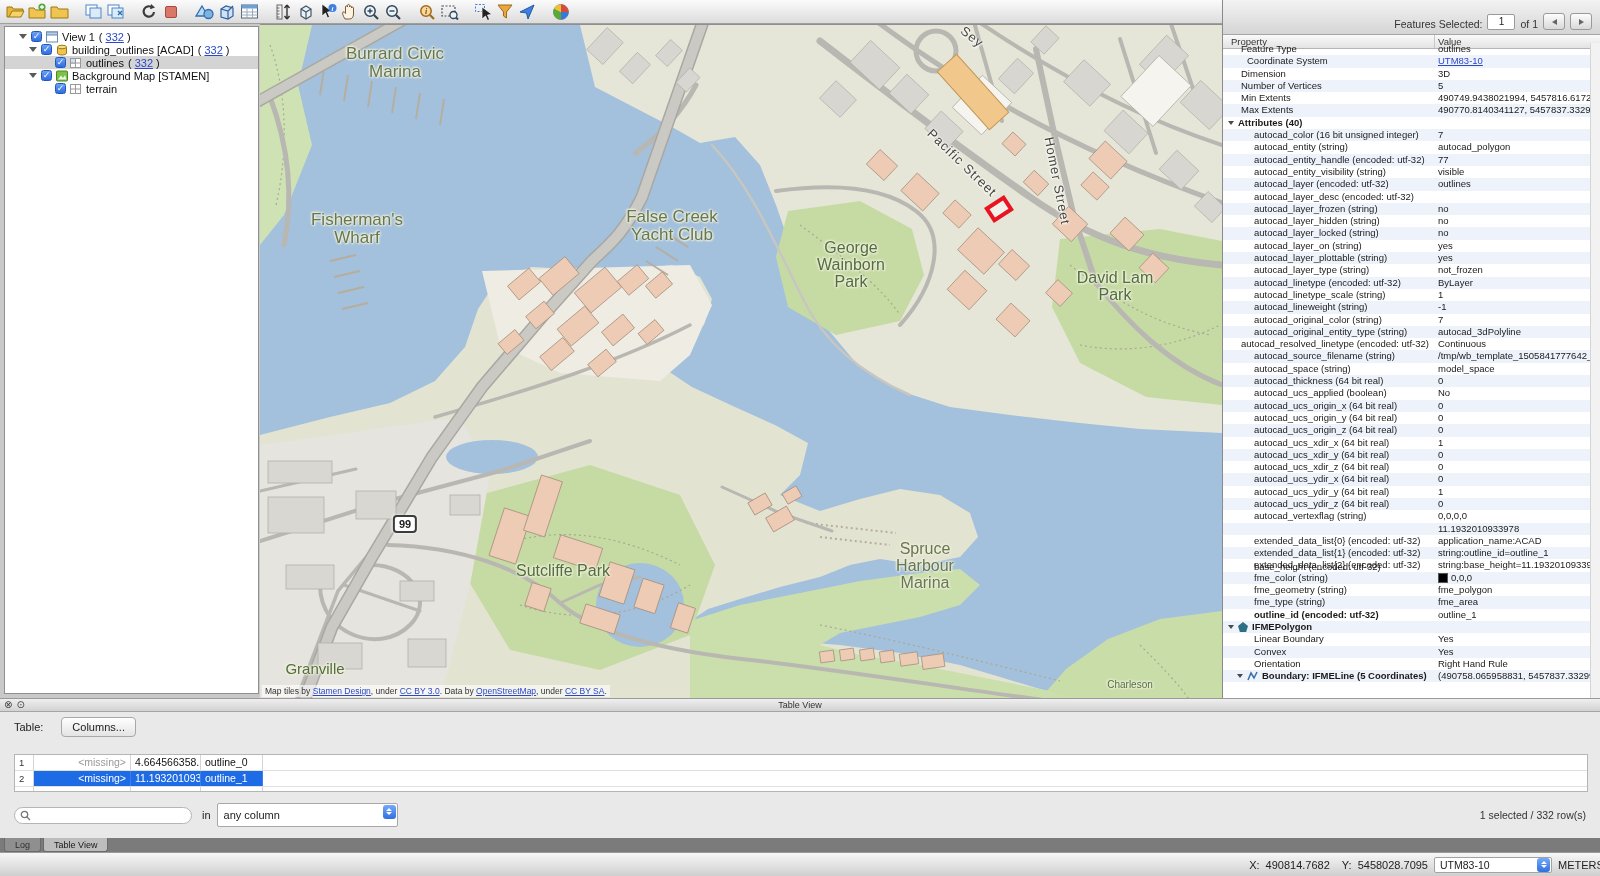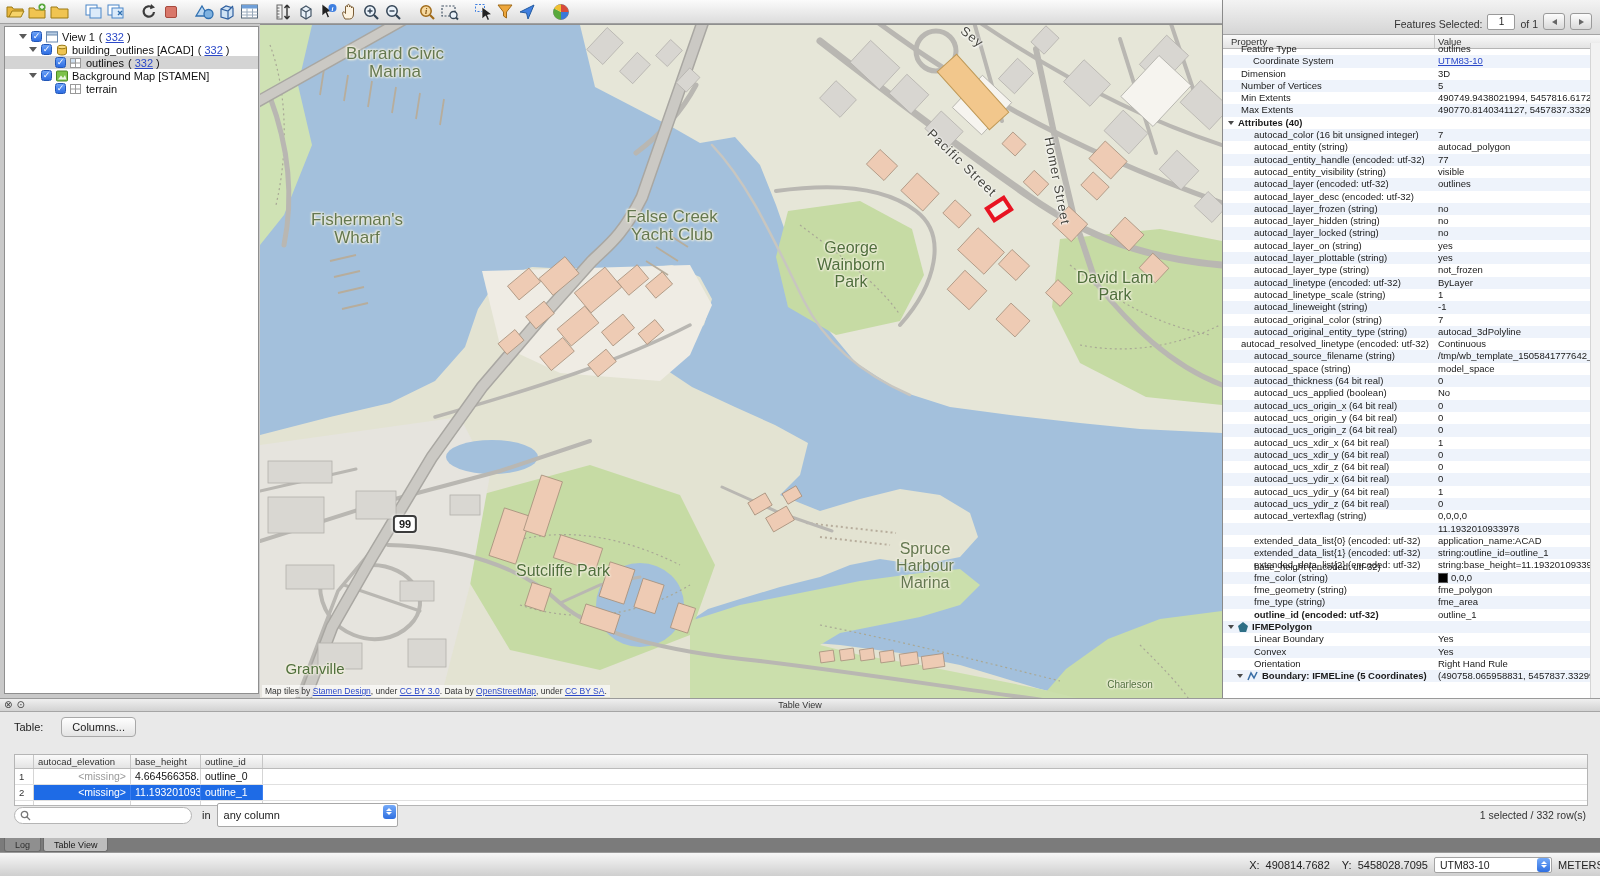--- a/index.html
+++ b/index.html
@@ -564,21 +564,21 @@
     <div id="prop-rows">
         <div class="prow">
           <div class="pname" style="padding-left: 18px;">
             <span>Feature Type</span>
           </div>
           <div class="pval">
             <span>outlines</span>
           </div>
         </div>
         <div class="prow alt">
-          <div class="pname" style="padding-left: 30px;">
+          <div class="pname" style="padding-left: 24px;">
             <span>Coordinate System</span>
           </div>
           <div class="pval">
             <a class="plink">UTM83-10</a>
           </div>
         </div>
         <div class="prow">
           <div class="pname" style="padding-left: 18px;">
             <span>Dimension</span>
           </div>
@@ -999,26 +999,20 @@
   <span class="pht">Table View</span>
 </div>
 
 <div id="table-toolbar">
   <span id="table-label">Table:</span>
   <div id="columns-btn">Columns...</div>
 </div>
 
 <div id="table-area">
   <div id="grid">
-    <div id="grid-header">
-      <div class="gh gc0"></div>
-      <div class="gh gc1">autocad_elevation</div>
-      <div class="gh gc2">base_height</div>
-      <div class="gh gc3">outline_id</div>
-    </div>
     <div id="grid-rows">
         <div class="grow">
           <div class="gcell gc0 gnum">1</div>
           <div class="gcell gc1 miss">&lt;missing&gt;</div>
           <div class="gcell gc2">4.664566358...</div>
           <div class="gcell gc3">outline_0</div>
         </div>
         <div class="grow sel">
           <div class="gcell gc0 gnum">2</div>
           <div class="gcell gc1 miss">&lt;missing&gt;</div>

